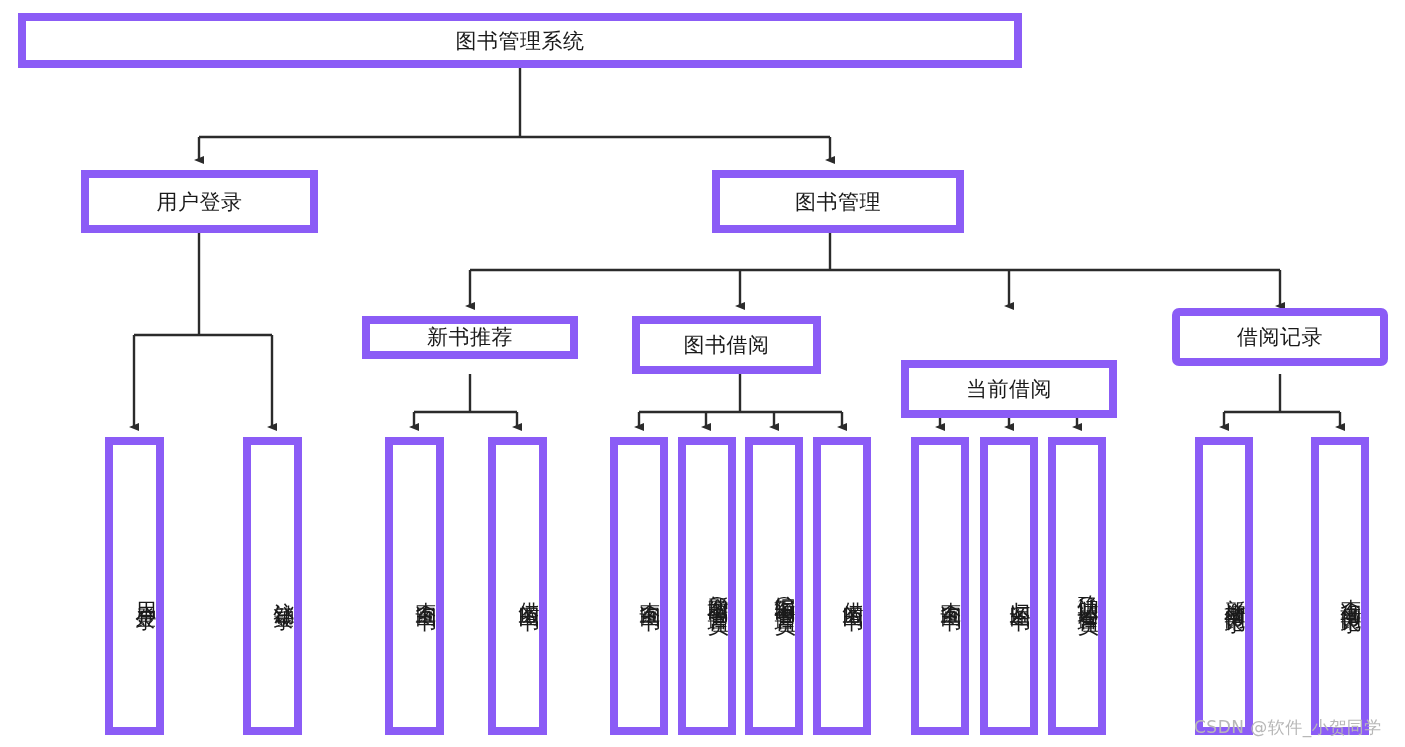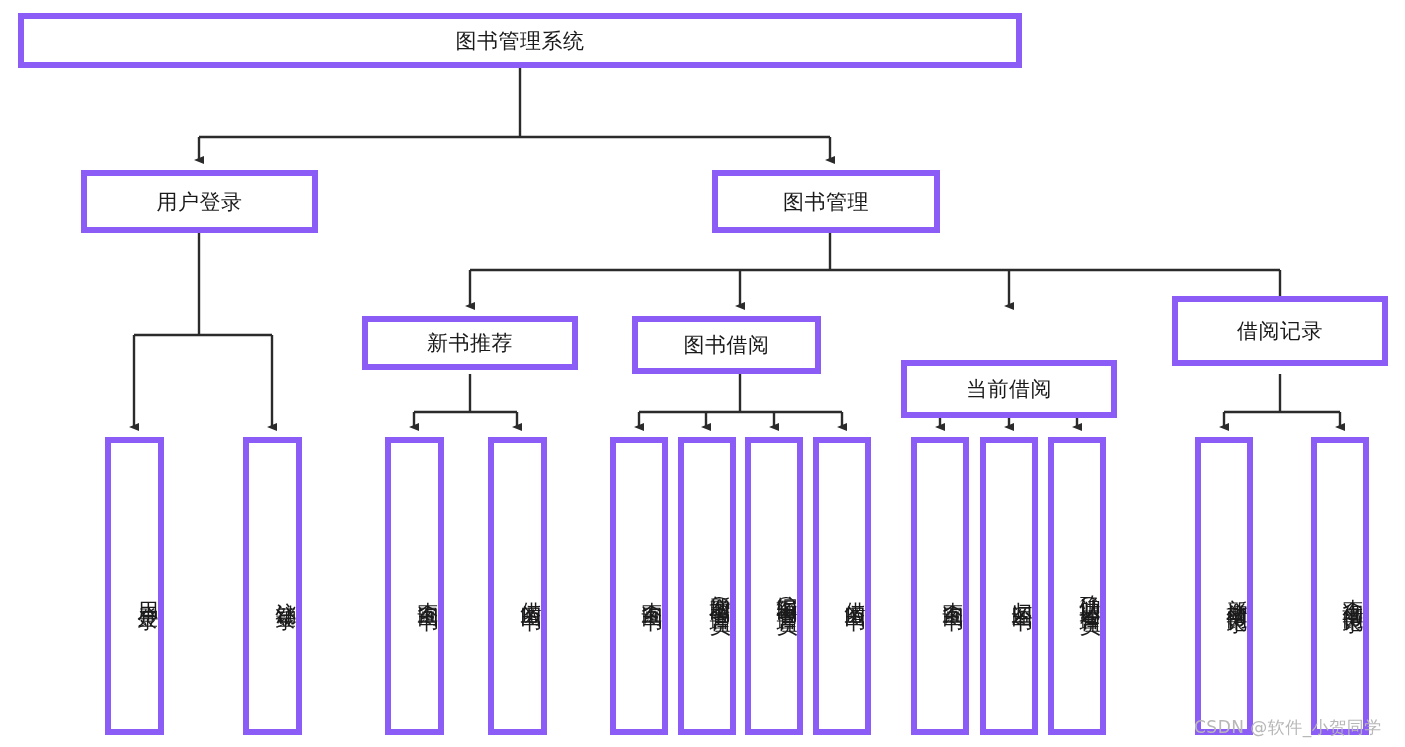--- a/index.html
+++ b/index.html
@@ -21,21 +21,21 @@
     position: absolute;
     left: 0;
     top: 0;
     width: 1405px;
     height: 747px;
     pointer-events: none;
   }
   .node {
     position: absolute;
     box-sizing: border-box;
-    border: 6px solid #8b5cf6;
+    border: 8px solid #8b5cf6;
     background: #ffffff;
     display: flex;
     align-items: center;
     justify-content: center;
     color: #1a1a1a;
   }
   .node.horiz {
     font-size: 21px;
     letter-spacing: 0.5px;
   }
@@ -115,34 +115,34 @@
     <path d="M 1340 412 L 1340 427" stroke="#2b2b2b" stroke-width="2.4" fill="none" marker-end="url(#arrow)"></path>
   </svg>
 
   <div class="node horiz" style="left:18px; top:13px; width:1004px; height:55px;">
     <span class="label">图书管理系统</span>
   </div>
 
   <div class="node horiz" style="left:81px; top:170px; width:237px; height:63px;">
     <span class="label">用户登录</span>
   </div>
-  <div class="node horiz" style="left:712px; top:170px; width:228px; height:63px;">
+  <div class="node horiz" style="left:712px; top:170px; width:252px; height:63px;">
     <span class="label">图书管理</span>
   </div>
 
-  <div class="node horiz" style="left:362px; top:316px; width:216px; height:54px;">
+  <div class="node horiz" style="left:362px; top:316px; width:216px; height:43px;align-items:flex-end;">
     <span class="label">新书推荐</span>
   </div>
   <div class="node horiz" style="left:632px; top:316px; width:189px; height:58px;">
     <span class="label">图书借阅</span>
   </div>
   <div class="node horiz" style="left:901px; top:316px; width:216px; height:58px;margin-top:44px;">
     <span class="label">当前借阅</span>
   </div>
-  <div class="node horiz" style="left:1172px; top:296px; width:216px; height:70px;">
+  <div class="node horiz" style="left:1172px; top:308px; width:216px; height:58px;border-radius:7px;">
     <span class="label">借阅记录</span>
   </div>
 
   <div class="node vert" style="left:105px; top:437px; width:59px; height:298px;">
     <span class="label">用户登录</span>
   </div>
   <div class="node vert" style="left:243px; top:437px; width:59px; height:298px;">
     <span class="label">注销登录</span>
   </div>
 

